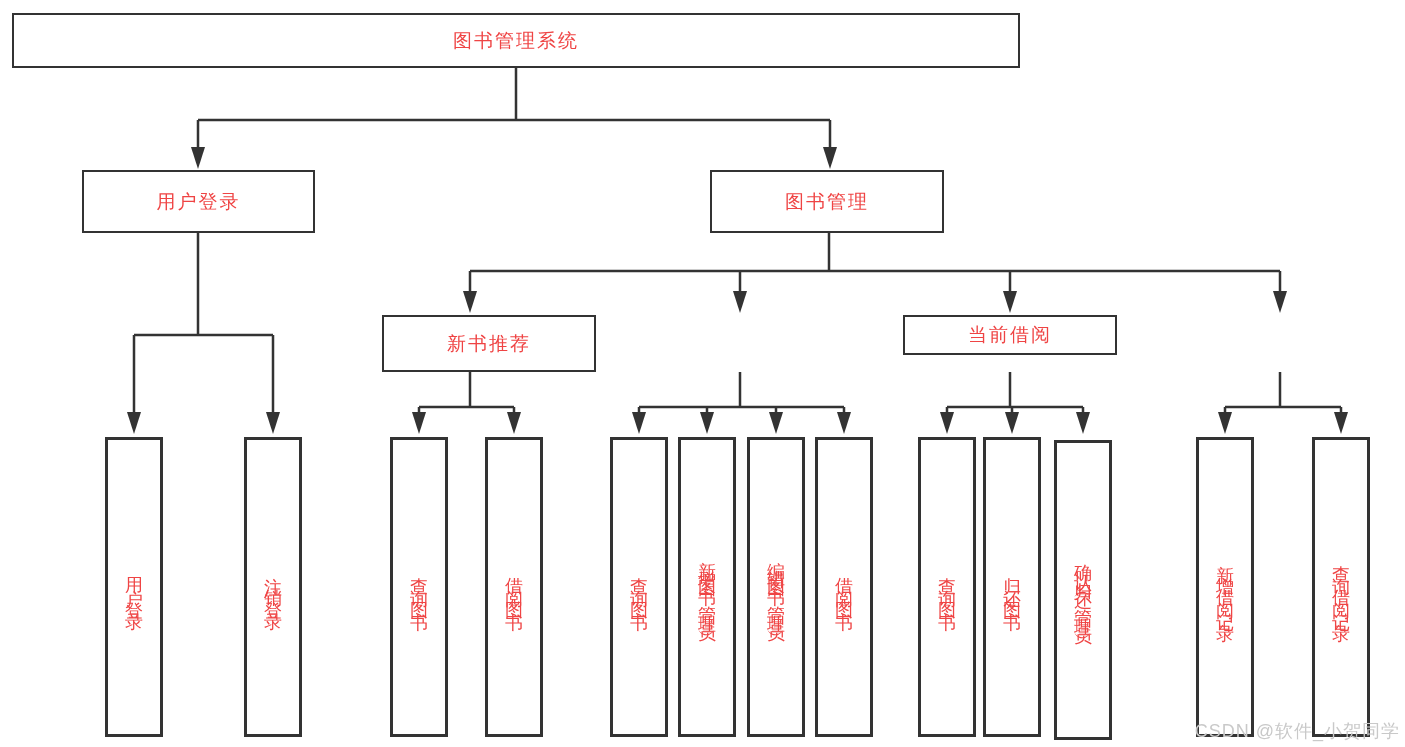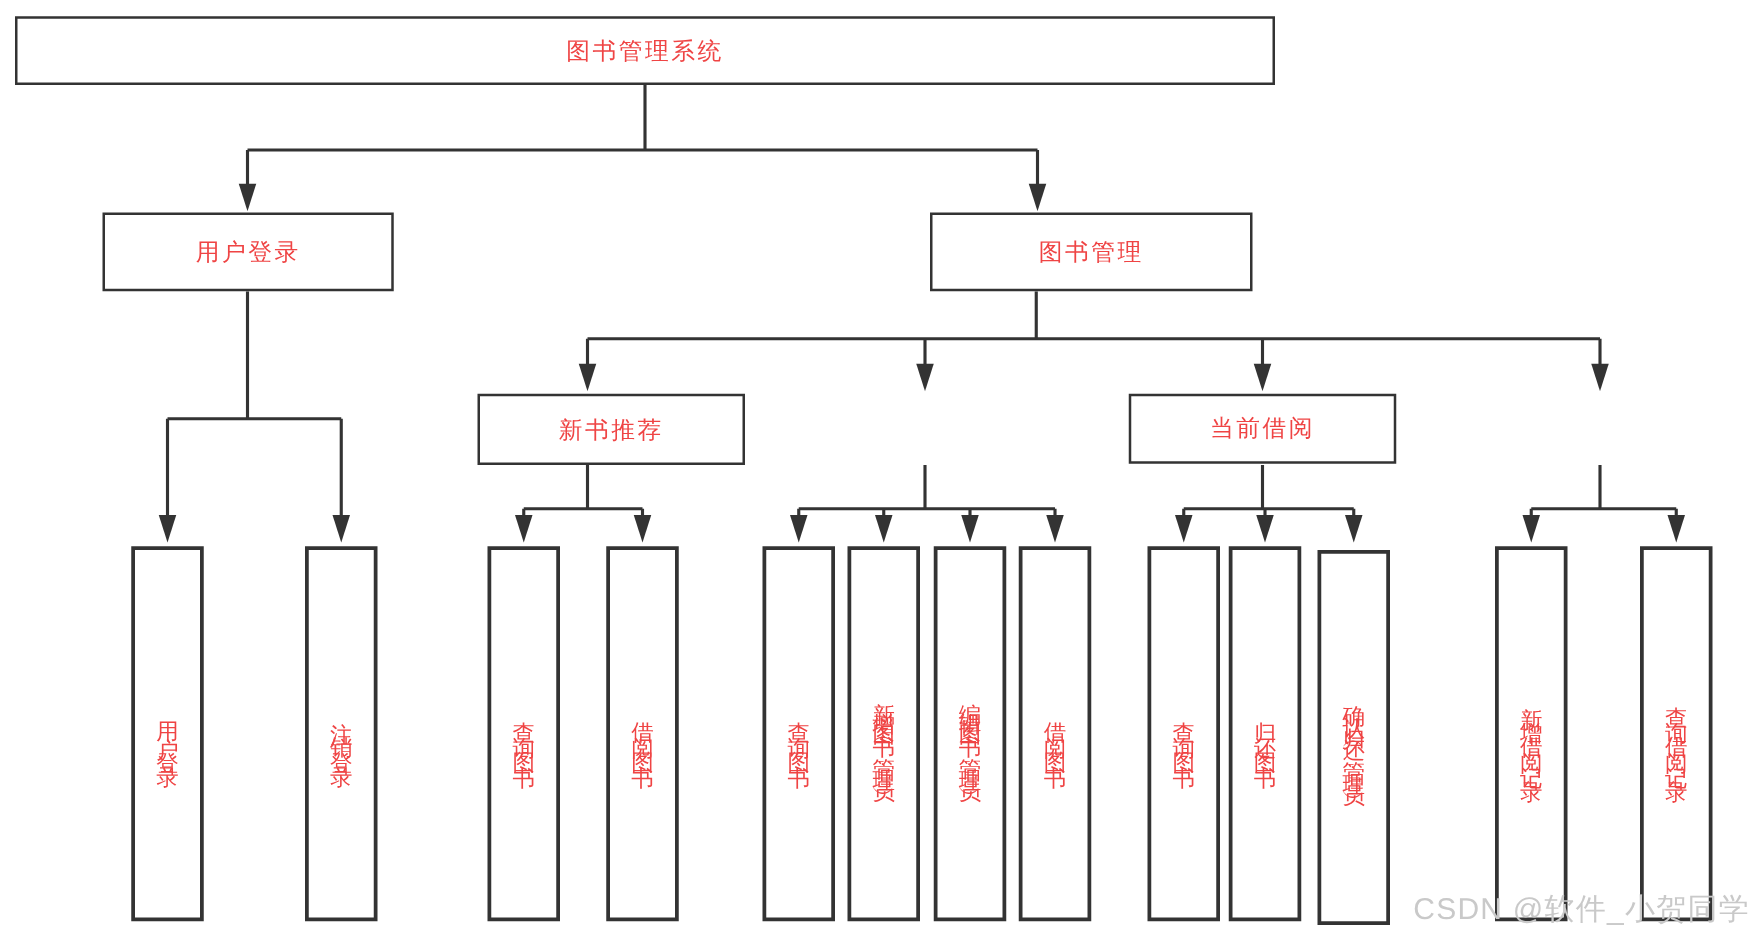--- a/index.html
+++ b/index.html
@@ -41,21 +41,21 @@
     text-orientation: mixed;
     font-size: 18px;
     line-height: 1;
     letter-spacing: 12px;
     white-space: nowrap;
   }
   .watermark {
     position: absolute;
     right: 5px;
     bottom: 4px;
-    font-size: 24px;
+    font-size: 18px;
     letter-spacing: 1px;
     color: #c9c9c9;
     z-index: 5;
     white-space: nowrap;
   }
 </style>
 </head>
 <body>
 
 <div class="canvas">
@@ -110,28 +110,28 @@
     </g>
   </svg>
 
   <div class="box" style="left:12px;top:13px;width:1008px;height:55px">
     <span class="hlabel">图书管理系统</span>
   </div>
 
   <div class="box" style="left:82px;top:170px;width:233px;height:63px">
     <span class="hlabel">用户登录</span>
   </div>
-  <div class="box" style="left:744px;top:170px;width:258px;height:63px">
+  <div class="box" style="left:710px;top:170px;width:234px;height:63px">
     <span class="hlabel">图书管理</span>
   </div>
 
   <div class="box" style="left:382px;top:315px;width:214px;height:57px">
     <span class="hlabel">新书推荐</span>
   </div>
-  <div class="box" style="left:903px;top:315px;width:214px;height:56px">
+  <div class="box" style="left:903px;top:315px;width:214px;height:40px">
     <span class="hlabel">当前借阅</span>
   </div>
 
   <div class="box vleaf" style="left:105px;top:437px;width:58px;height:300px">
     <span class="vlabel">用户登录</span>
   </div>
   <div class="box vleaf" style="left:244px;top:437px;width:58px;height:300px">
     <span class="vlabel">注销登录</span>
   </div>
 

